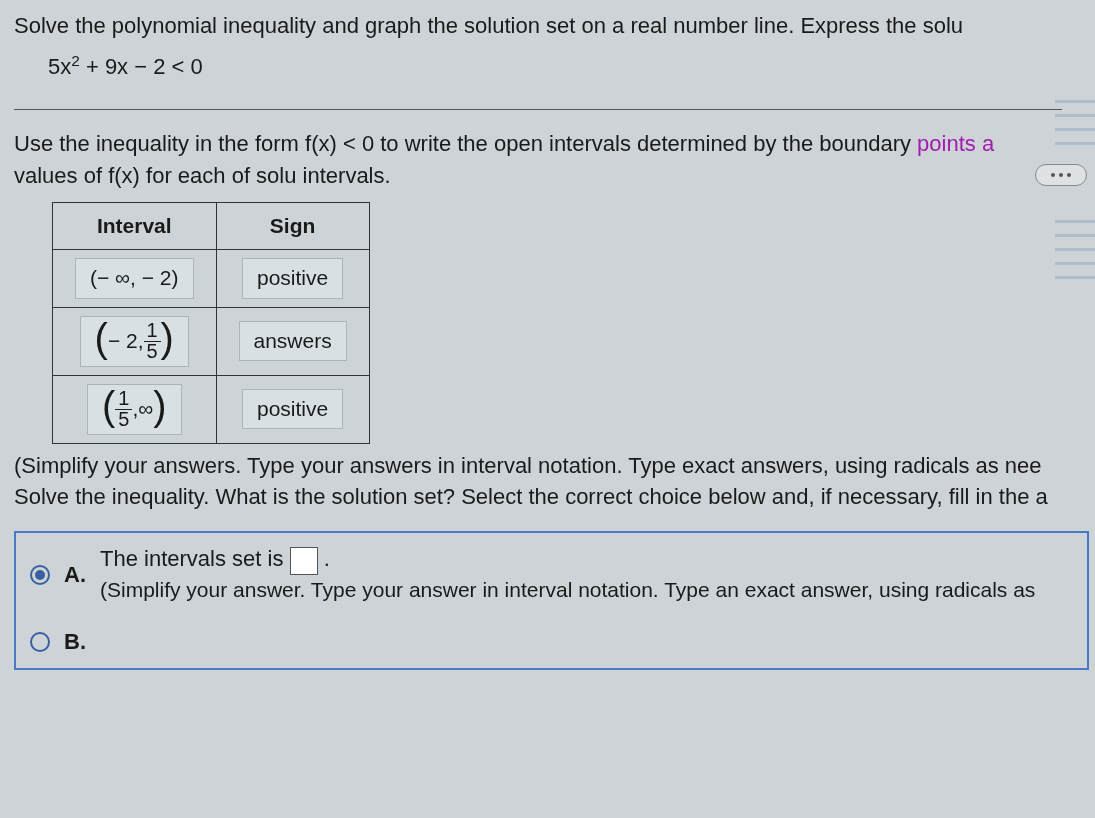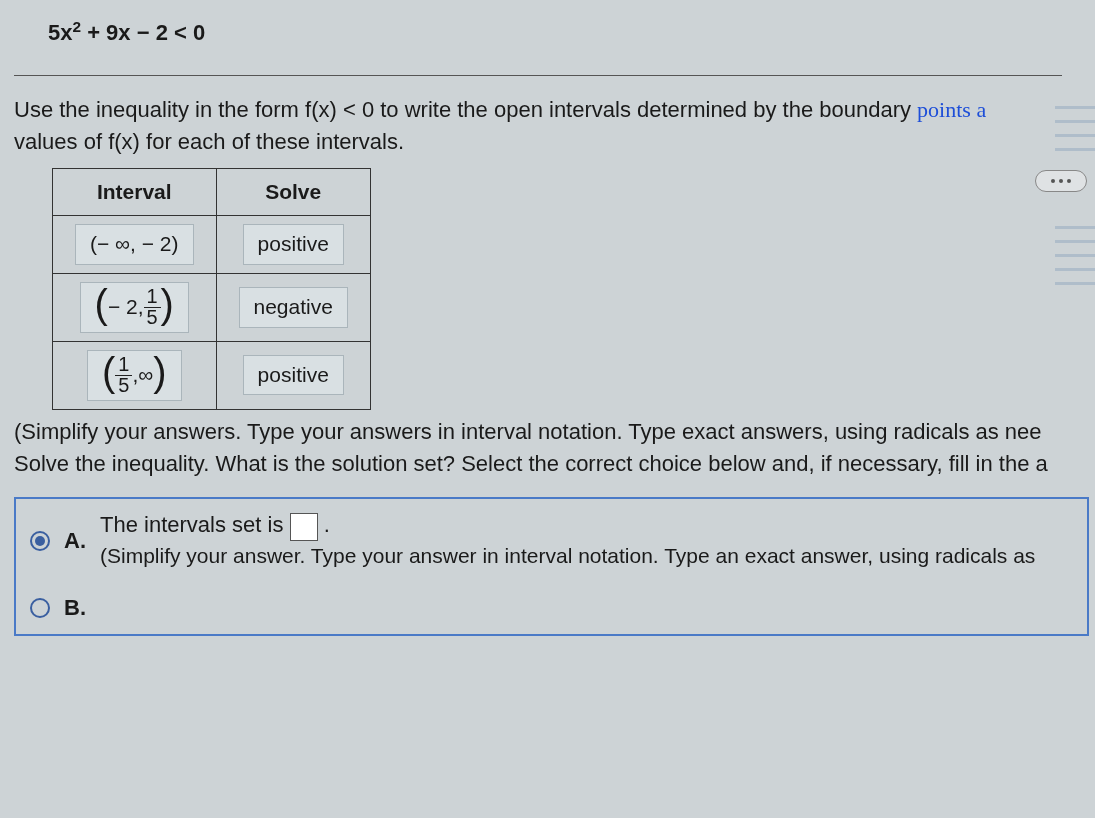--- a/index.html
+++ b/index.html
@@ -9,21 +9,21 @@
     width: 1095px;
     height: 818px;
     overflow: hidden;
     color: #1a1a1a;
     font-size: 22px;
     line-height: 1.45;
     padding: 10px 0 0 14px;
   }
   .page { position: relative; }
   .question-head { margin-bottom: 8px; }
-  .expr { padding-left: 34px; font-size: 22px; margin-top: 6px; margin-bottom: 10px; font-weight: bold; }
+  .expr { padding-left: 34px; font-size: 22px; margin-top: 6px; margin-bottom: 10px; }
   sup { font-size: 0.7em; vertical-align: super; }
   hr.sep {
     border: none;
     border-top: 1.5px solid #555;
     margin: 26px 0 18px 0;
     width: 1048px;
   }
   .ellipsis-pill {
     position: absolute;
     right: 8px;
@@ -35,21 +35,21 @@
     background: #dfe2e4;
     display: flex;
     align-items: center;
     justify-content: center;
     gap: 4px;
   }
   .ellipsis-pill span {
     width: 4px; height: 4px; border-radius: 50%; background: #555;
   }
   .sub-prompt { margin-top: 10px; width: 1080px; }
-  .link-like { color: #1d4ed8; font-family: Liberation Serif, serif; }
+  .link-like { color: #a21caf; }
   .table-wrap { margin: 10px 0 6px 38px; }
   table.sign-table {
     border-collapse: collapse;
     font-size: 21px;
   }
   table.sign-table th, table.sign-table td {
     border: 1.5px solid #333;
     padding: 8px 22px;
     text-align: center;
     vertical-align: middle;
@@ -142,43 +142,46 @@
     width: 40px;
     height: 3px;
     background: rgba(120,150,180,0.35);
   }
 </style>
 </head>
 <body>
 
 <div class="page">
 
+  <div class="question-head">
+    <span>Solve the polynomial inequality and graph the solution set on a real number line. Express the solu</span>
+  </div>
   <div class="expr">
     <span>5x</span><sup>2</sup><span> + 9x − 2 &lt; 0</span>
   </div>
 
   <hr class="sep">
 
   <div class="ellipsis-pill">
     <span></span>
       <span></span>
       <span></span>
   </div>
 
   <div class="sub-prompt">
     <span>Use the inequality in the form f(x) &lt; 0 to write the open intervals determined by the boundary </span><span class="link-like">points a</span><br>
-    <span>values of f(x) for each of these intervals.</span>
+    <span>values of f(x) for each of solu intervals.</span>
   </div>
 
   <div class="table-wrap">
     <table class="sign-table">
       <tbody>
           <tr>
         <th>Interval</th>
-        <th>Solve</th>
+        <th>Sign</th>
       </tr>
       <tr>
         <td>
           <span class="value-box">(− ∞, − 2)</span>
         </td>
         <td>
           <span class="value-box">positive</span>
         </td>
       </tr>
       <tr>
@@ -187,21 +190,21 @@
             <span class="lp">(</span>
             <span>− 2,</span>
             <span class="frac">
               <span class="num">1</span>
               <span class="den">5</span>
             </span>
             <span class="rp">)</span>
           </span>
         </td>
         <td>
-          <span class="value-box">negative</span>
+          <span class="value-box">answers</span>
         </td>
       </tr>
       <tr>
         <td>
           <span class="value-box paren-big">
             <span class="lp">(</span>
             <span class="frac">
               <span class="num">1</span>
               <span class="den">5</span>
             </span>

